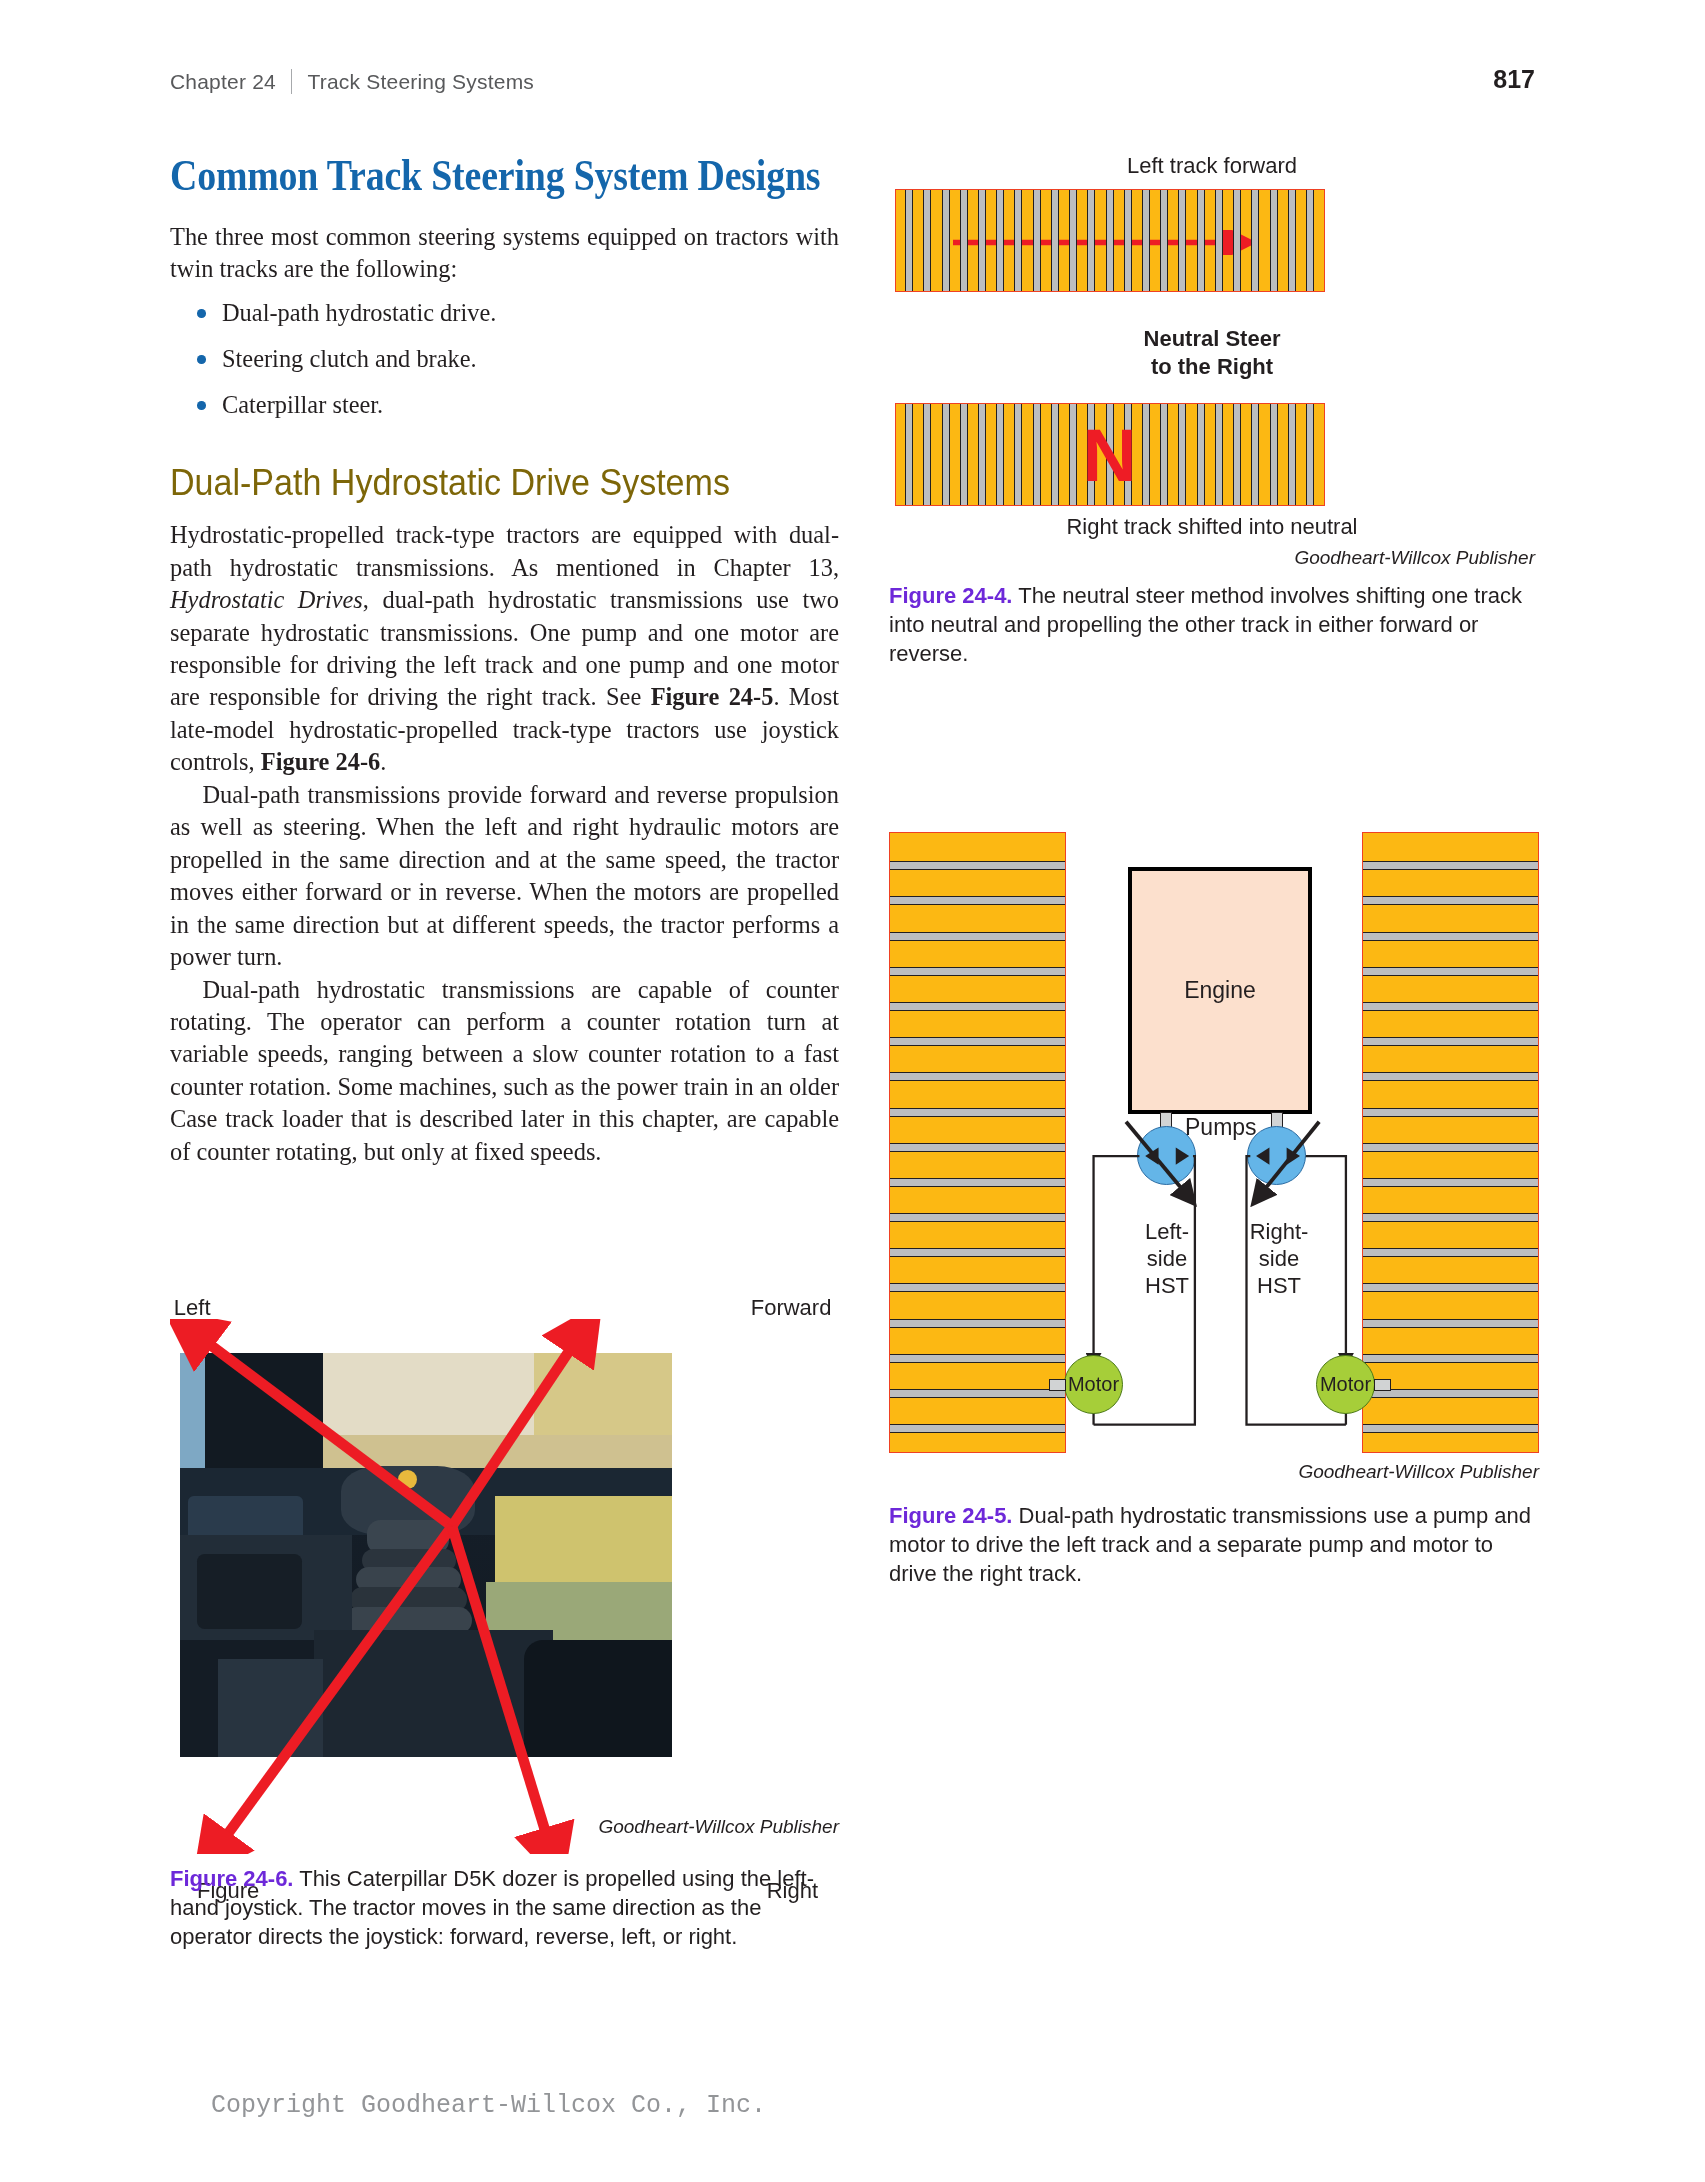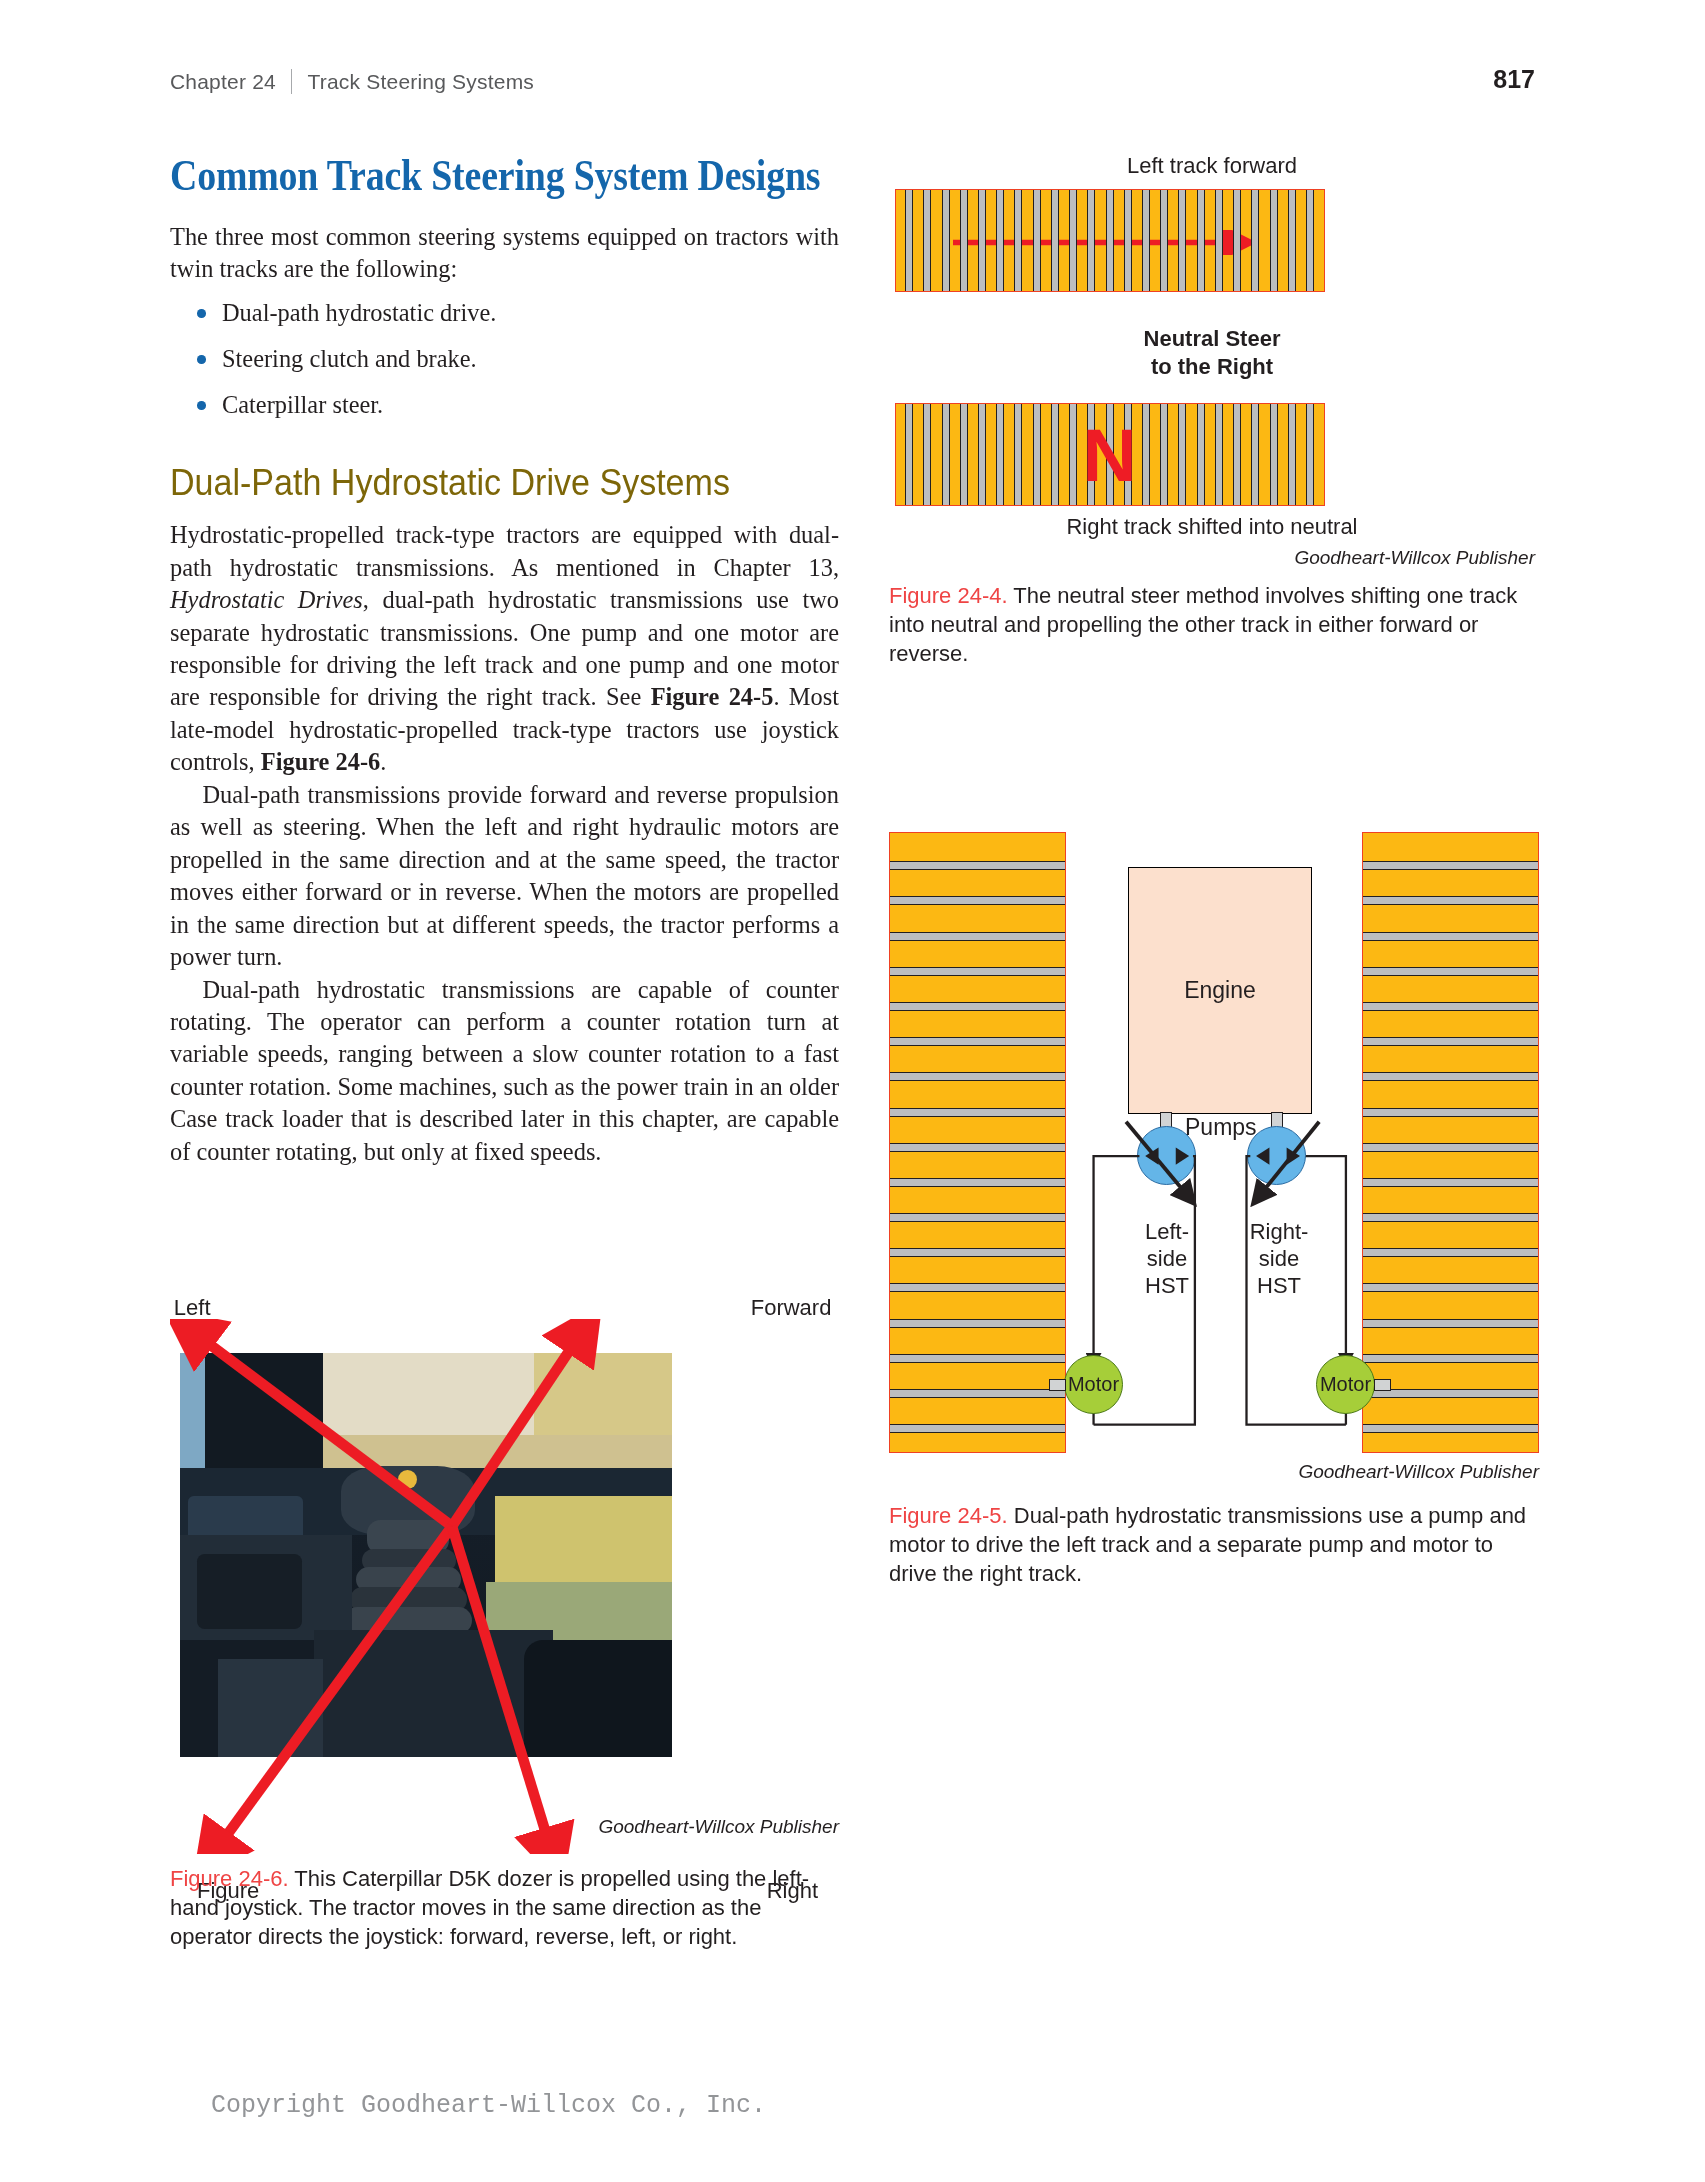--- a/index.html
+++ b/index.html
@@ -72,21 +72,21 @@
   ul.bullets li::before {
     content:""; position:absolute; left:-25px; top:12.4px;
     width:8.6px; height:8.6px; border-radius:50%; background:#1466ab;
   }
 
   
   .caption {
     font-family:"Liberation Sans", sans-serif;
     font-size:22px; line-height:1.32; color:#231f20;
   }
-  .caption .fignum { color:#ef4444; font-weight:normal; }
+  .caption .fignum { color:#6d28d9; font-weight:bold; }
   .credit {
     font-family:"Liberation Sans", sans-serif;
     font-style:italic; font-size:19px; color:#231f20;
     text-align:right;
   }
   .arttext {
     font-family:"Liberation Sans", sans-serif;
     font-size:22px; color:#231f20;
   }
   .arttext.bold { font-weight:bold; }
@@ -112,21 +112,21 @@
     border:1px solid #ef4123;
     overflow:hidden;
   }
   .vtrack .grouser {
     position:absolute; left:0; right:0;
     height:8.6px; background:#bcbec0;
     border-top:1.5px solid #231f20;
     border-bottom:1.5px solid #231f20;
   }
   #engine {
-    position:absolute; background:#fce0cd; border:1px solid #000000;
+    position:absolute; background:#fce0cd; border:4px solid #000000;
     display:flex; align-items:center; justify-content:center;
     font-family:"Liberation Sans", sans-serif; font-size:23px; color:#231f20;
   }
   .pump {
     position:absolute; width:59px; height:59px; border-radius:50%;
     background:#64b5e8; border:1.5px solid #2b6ca3;
   }
   .motor {
     position:absolute; width:59px; height:59px; border-radius:50%;
     background:#a6ce39; border:1.5px solid #4c7a18;

